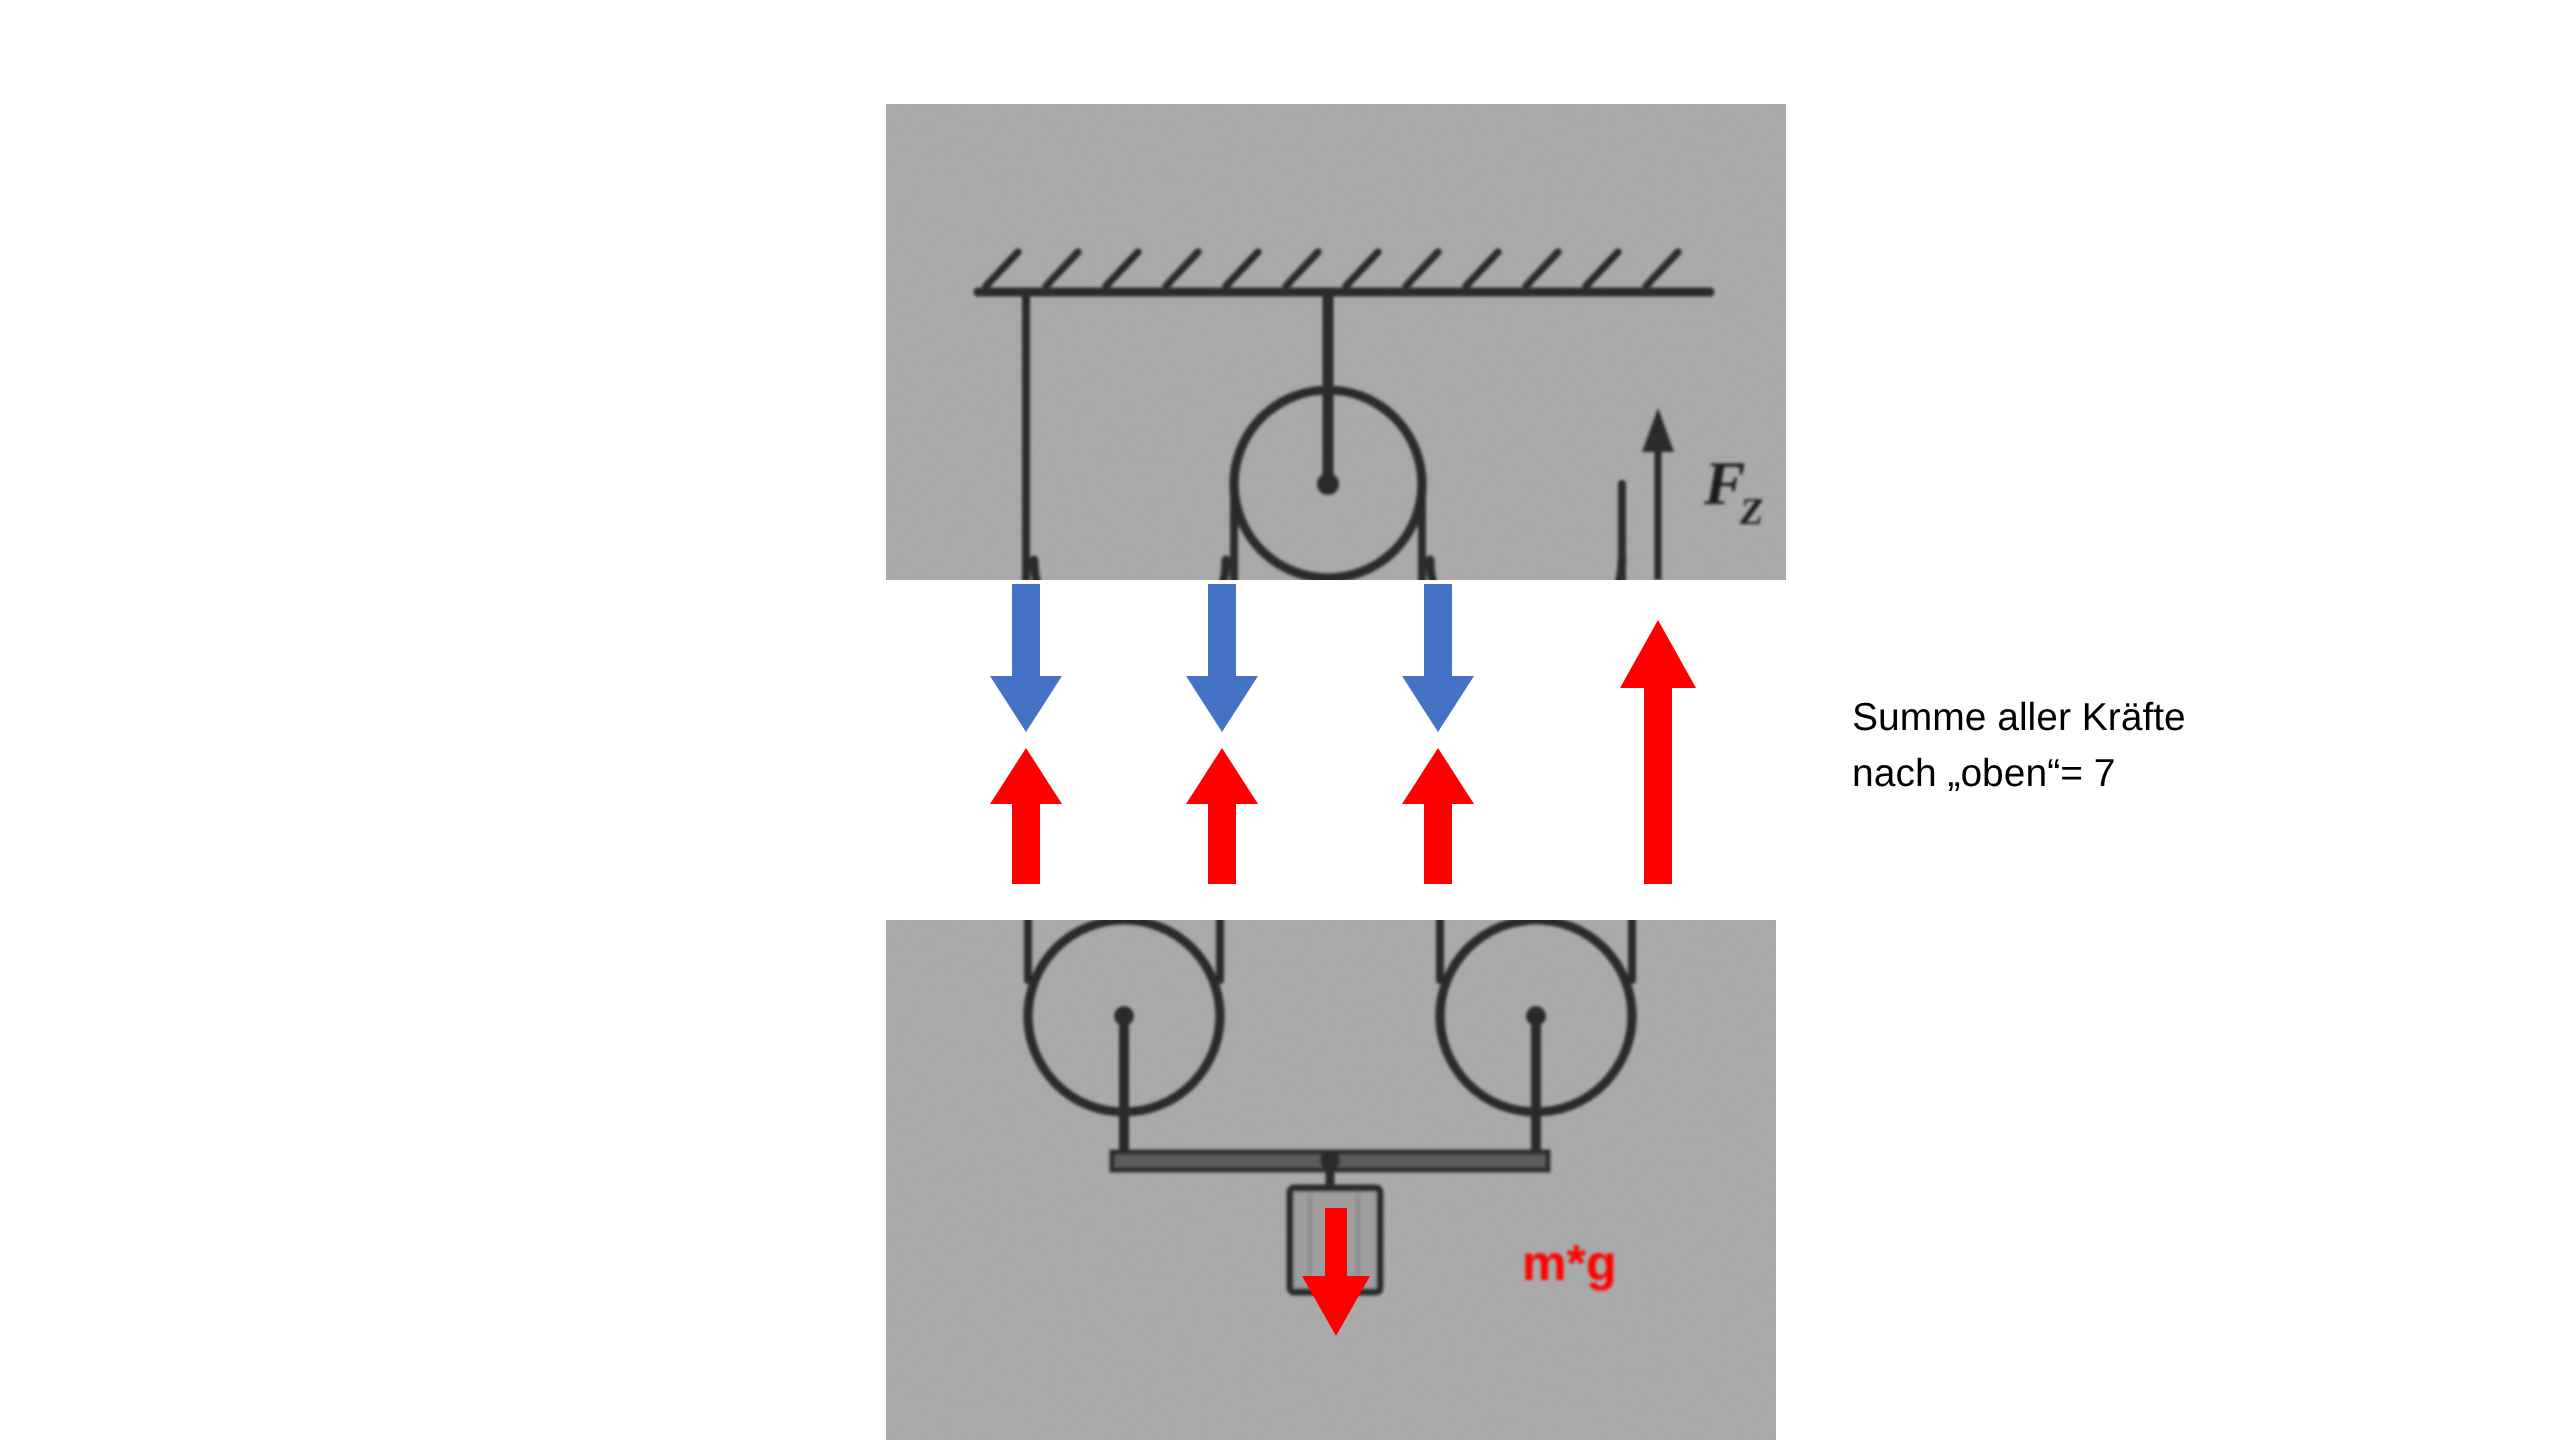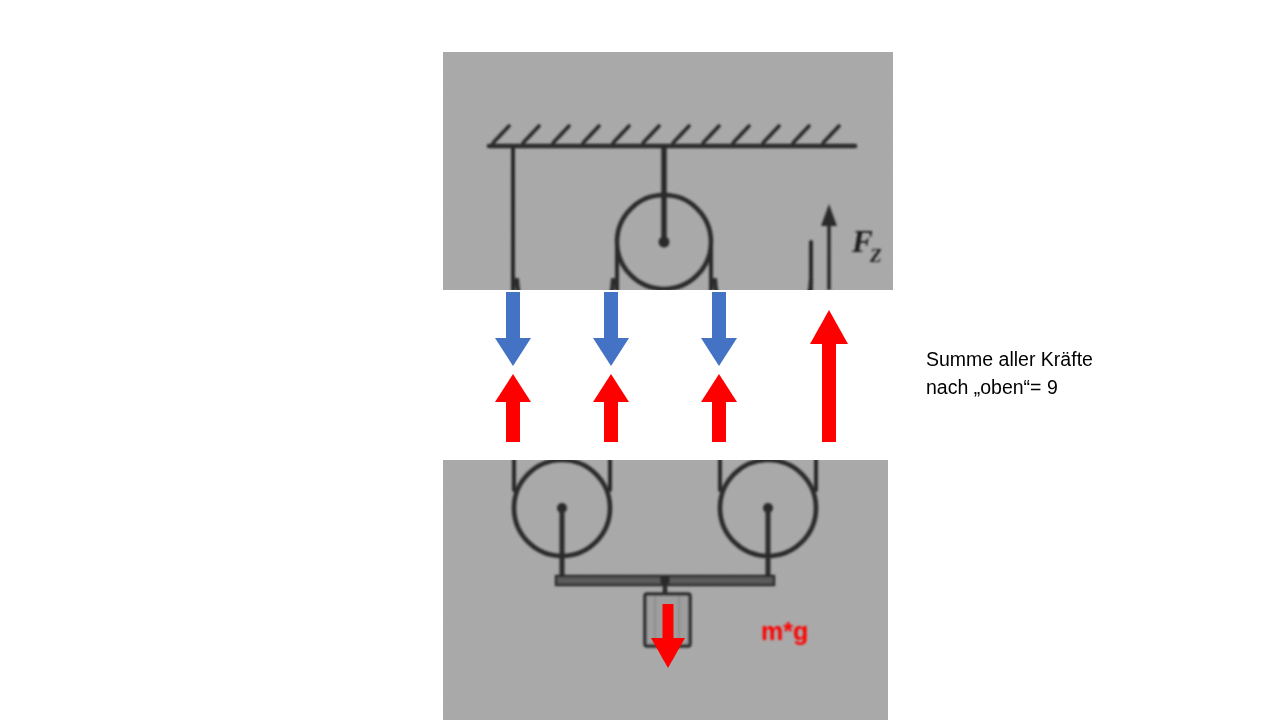--- a/index.html
+++ b/index.html
@@ -222,15 +222,15 @@
       <polygon points="719,374 701,402 737,402" fill="#ff0000"></polygon>
     </g>
 
     <g>
       <rect x="822" y="338" width="14" height="104" fill="#ff0000"></rect>
       <polygon points="829,310 810,344 848,344" fill="#ff0000"></polygon>
     </g>
   </svg>
 
   <div id="caption">Summe aller Kräfte
-nach „oben“= 9</div>
+nach „oben“= 7</div>
 
 </div>
 
 </body></html>

